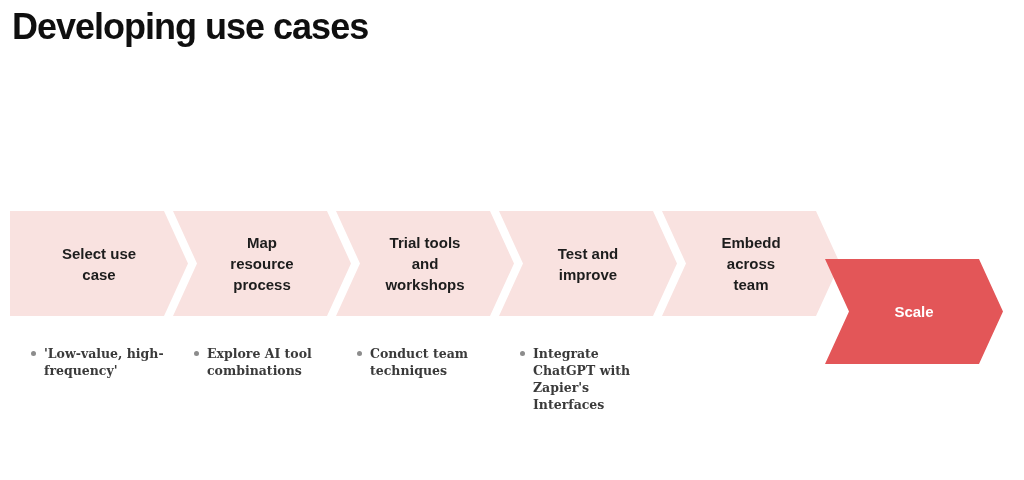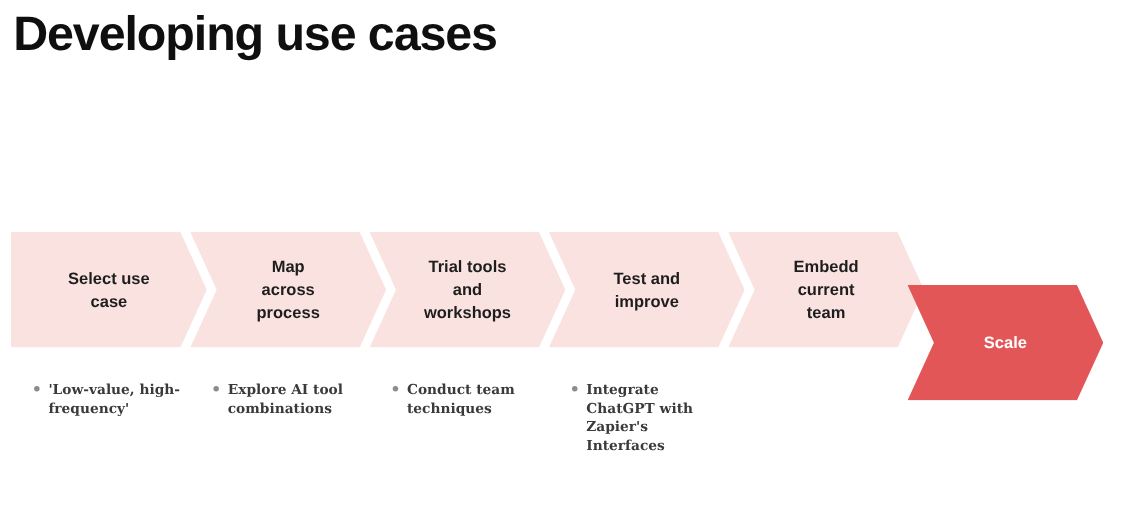--- a/index.html
+++ b/index.html
@@ -15,21 +15,21 @@
   *{box-sizing:border-box;margin:0;padding:0;}
   html,body{width:1024px;height:480px;overflow:hidden;}
   body{
     background:var(--page-bg);
     font-family:"Liberation Sans",sans-serif;
     position:relative;
   }
   .title{
     position:absolute;
     left:12px; top:6px;
-    font-size:44px;
+    font-size:36px;
     font-weight:bold;
     letter-spacing:-1px;
     color:var(--title-text);
     font-family:"Liberation Sans",sans-serif;
   }
   .chevron-row{
     position:absolute;
     left:10px; top:211px;
     display:flex;
     align-items:stretch;
@@ -96,35 +96,35 @@
 
 <h1 class="title">Developing use cases</h1>
 
 <div class="chevron-row">
   <div class="step">
     <span class="step-label">Select use
 case</span>
   </div>
   <div class="step">
     <span class="step-label">Map
-across
+resource
 process</span>
   </div>
   <div class="step">
     <span class="step-label">Trial tools
 and
 workshops</span>
   </div>
   <div class="step">
     <span class="step-label">Test and
 improve</span>
   </div>
   <div class="step">
     <span class="step-label">Embedd
-current
+across
 team</span>
   </div>
   <div class="step active">
     <span class="step-label">Scale</span>
   </div>
 </div>
 
 <div class="bullet-row">
   <div class="bullet-col">
     <div class="bullet">

